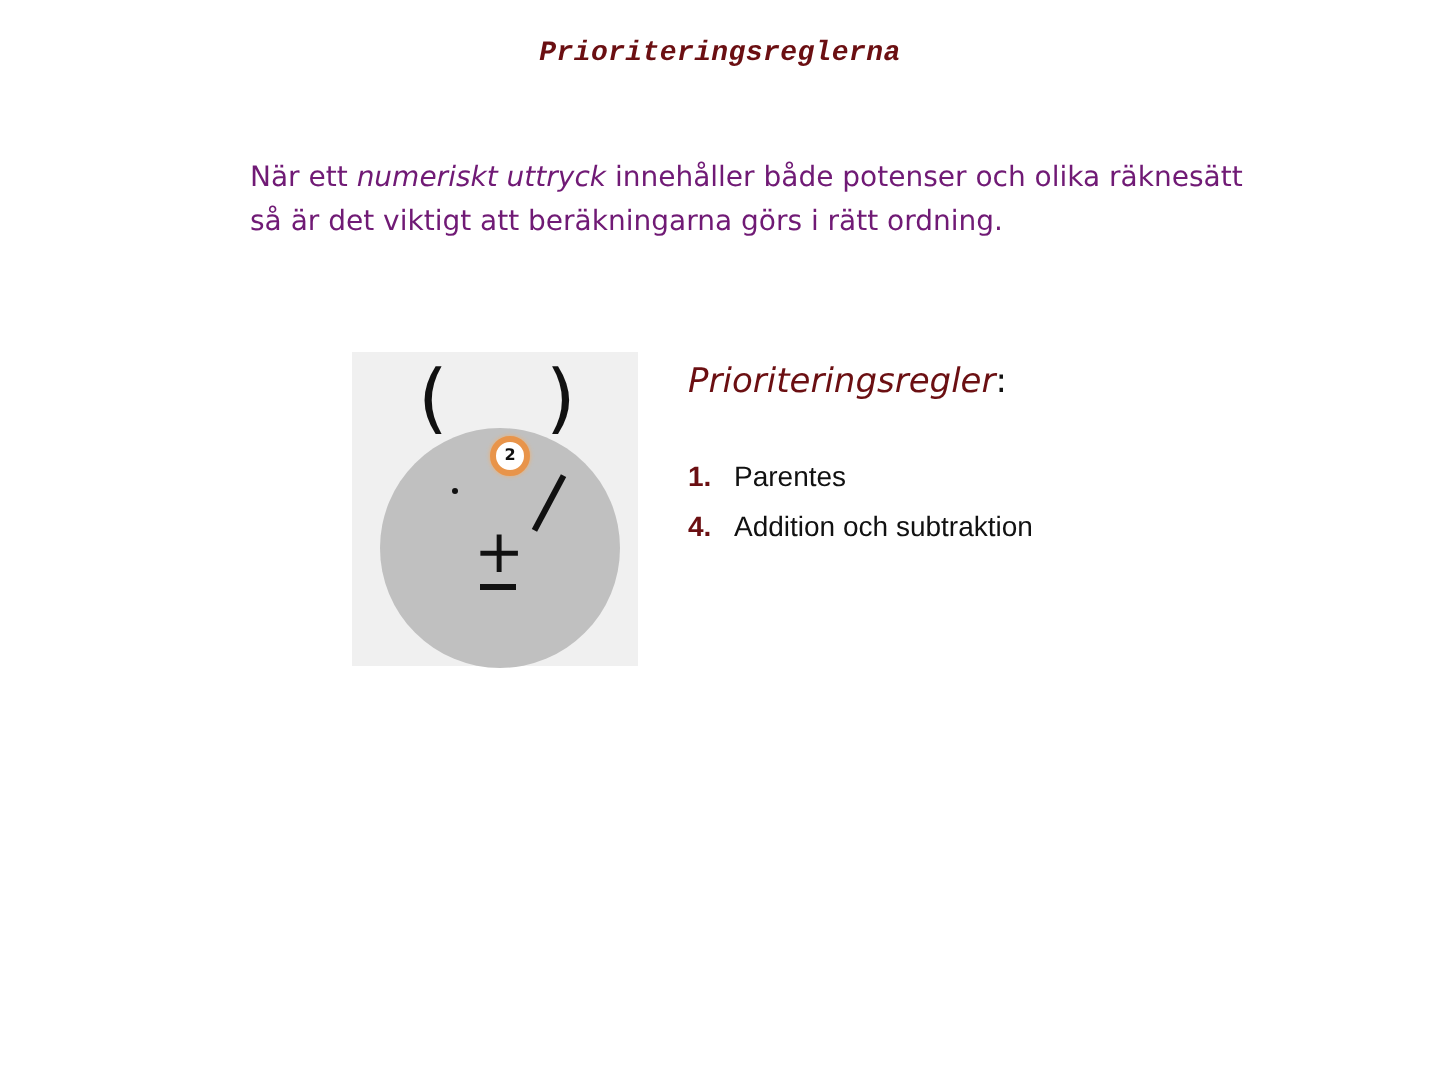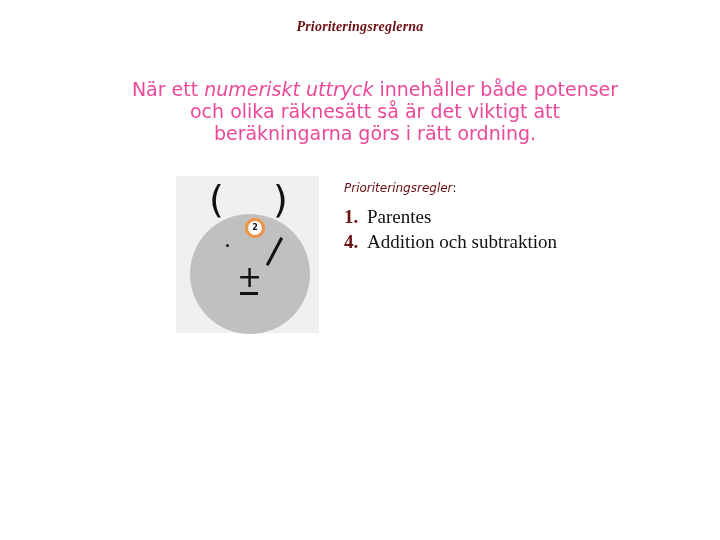--- a/index.html
+++ b/index.html
@@ -1,39 +1,39 @@
 <!DOCTYPE html>
 <html><head>
 <meta charset="utf-8">
 <style>
   html, body { margin:0; padding:0; }
   body { width:720px; height:540px; background:#ffffff; position:relative; overflow:hidden;
          font-family:"Liberation Sans", sans-serif; }
   .title { position:absolute; left:0; width:720px; top:19px; text-align:center;
-           font-family:Liberation Serif, serif; font-style:italic; font-weight:bold;
+           font-family:Liberation Mono, monospace; font-style:italic; font-weight:bold;
            font-size:14px; color:#6b0f12; letter-spacing:0.2px; }
   .intro { position:absolute; left:125px; top:78px; width:500px;
-           font-family:"DejaVu Sans", sans-serif; font-size:19px; line-height:22px; color:#ec4899;text-align:center; }
+           font-family:"DejaVu Sans", sans-serif; font-size:14px; line-height:22px; color:#701a75; }
   .intro em { font-style:italic; }
   .figure { position:absolute; left:176px; top:176px; width:143px; height:157px; background:#f0f0f0; }
   .circle { position:absolute; left:14px; top:40px; width:120px; height:120px; border-radius:50%; background:#c0c0c0;
             top:38px; }
   .paren { position:absolute; font-family:"DejaVu Sans", sans-serif; font-size:38px; color:#111; line-height:1; }
   .badge { position:absolute; left:69px; top:42px; width:14px; height:14px; border-radius:50%;
            background:#ffffff; border:3px solid #e8944a; box-shadow:0 0 2px #f0b070;
            font-family:"DejaVu Sans", sans-serif; font-size:8px; font-weight:bold; line-height:14px; text-align:center; color:#111; }
   .dot { position:absolute; left:50px; top:68px; width:3px; height:3px; border-radius:50%; background:#111; }
   .slash { position:absolute; left:97px; top:60px; width:3px; height:31px; background:#111; transform:rotate(28deg); transform-origin:center; }
   .plus { position:absolute; left:61px; top:86px; font-family:"DejaVu Sans", sans-serif; font-size:30px; line-height:1; color:#111; }
   .minus { position:absolute; left:64px; top:116px; width:18px; height:3px; background:#111; }
   .rules { position:absolute; left:344px; top:181px; }
-  .rules-heading { font-family:"DejaVu Sans", sans-serif; font-style:italic; font-size:12px; color:#6b0f12; margin-bottom:9px; }
+  .rules-heading { font-family:"DejaVu Sans", sans-serif; font-style:italic; font-size:17px; color:#6b0f12; margin-bottom:25px; }
   .rules-heading .colon { color:#111; font-style:normal; }
   .rules ol { list-style:none; margin:0; padding:0; }
-  .rules li { font-family:Liberation Serif, serif; font-size:19px; line-height:25px; height:25px; color:#111; white-space:nowrap; }
+  .rules li { font-family:Liberation Sans, sans-serif; font-size:14px; line-height:25px; height:25px; color:#111; white-space:nowrap; }
   .rules li .num { display:inline-block; width:23px; color:#6b0f12; font-weight:bold; }
 </style>
 </head>
 <body>
 
 <div class="title">Prioriteringsreglerna</div>
 
 <p class="intro" style="margin:0;">
   <span>När ett </span><em>numeriskt uttryck</em><span> innehåller både potenser och olika räknesätt så är det viktigt att beräkningarna görs i rätt ordning.</span>
 </p>

